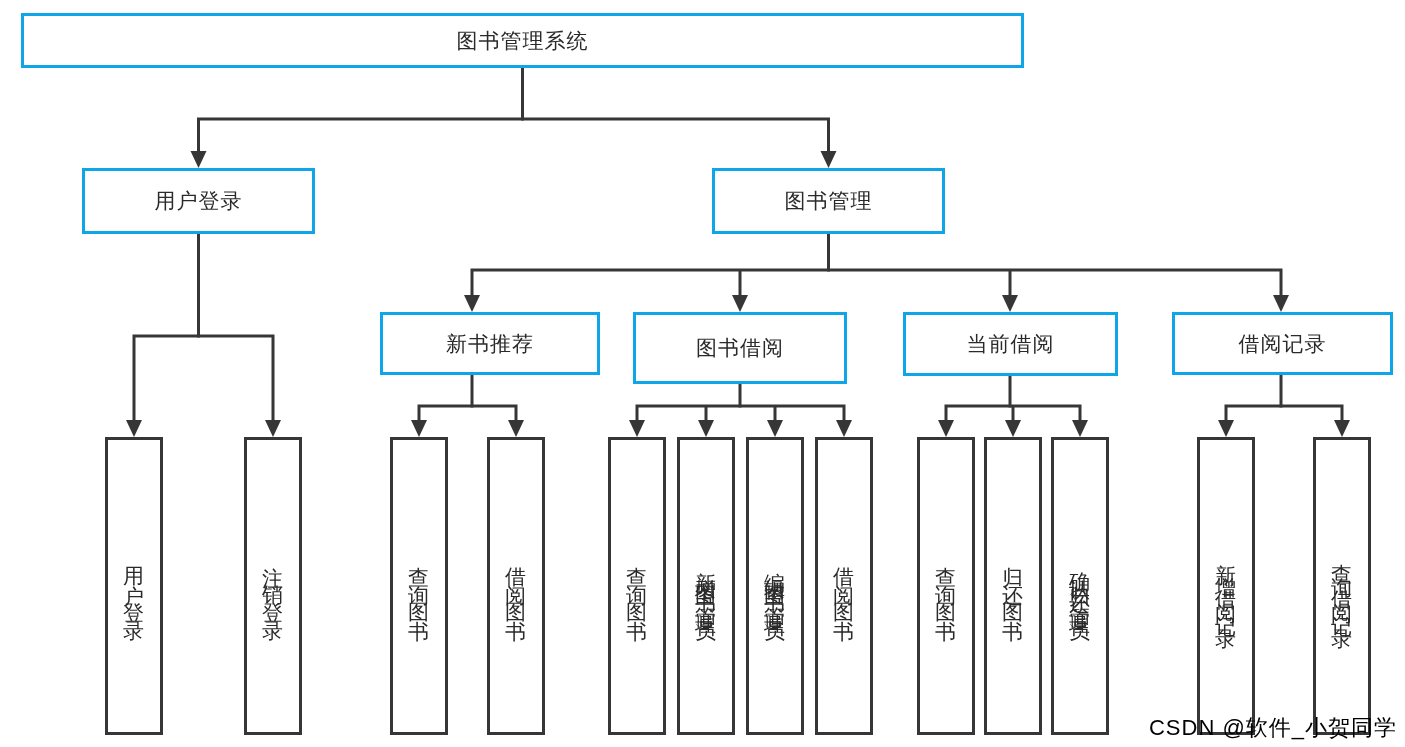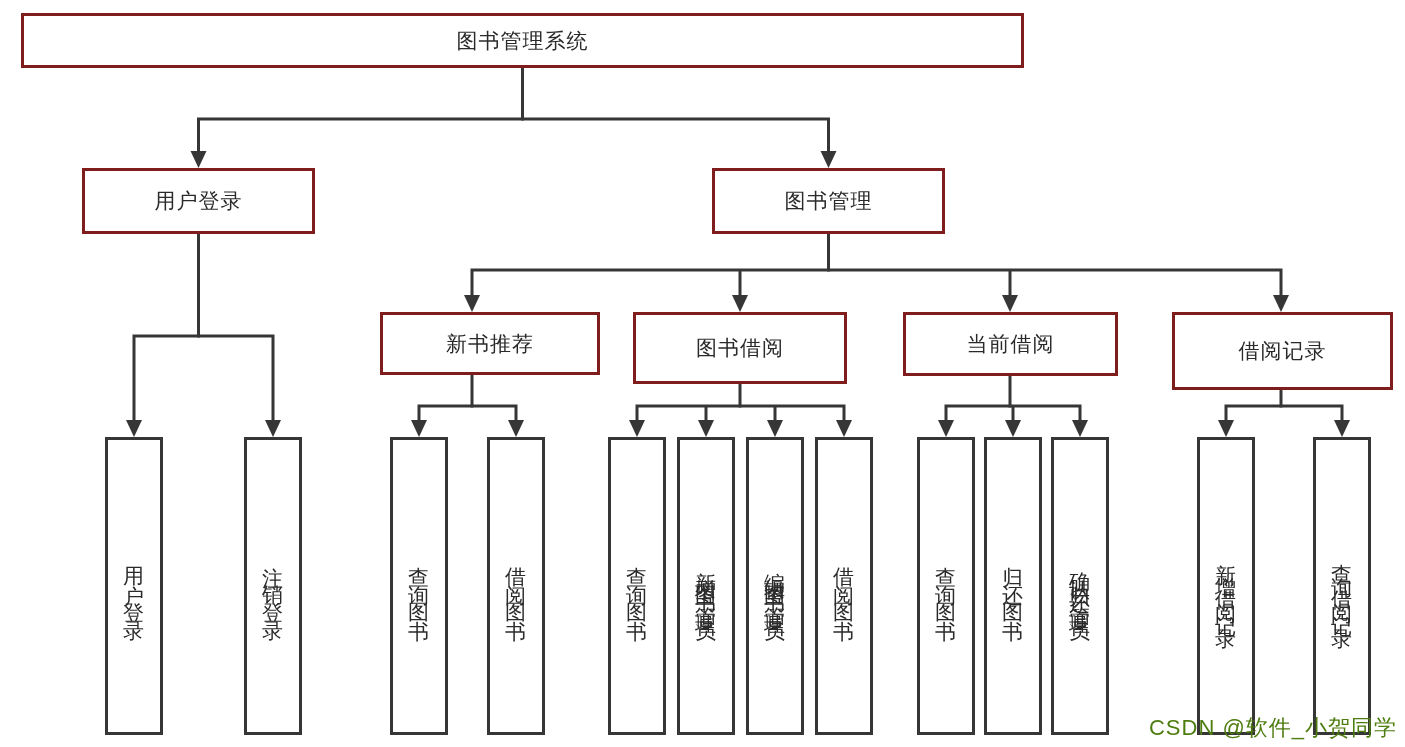--- a/index.html
+++ b/index.html
@@ -12,21 +12,21 @@
     width:1405px;height:747px;
     background:#ffffff;
     overflow:hidden;
   }
   .wires{
     position:absolute;left:0;top:0;width:1405px;height:747px;
   }
   .box{
     position:absolute;
     box-sizing:border-box;
-    border:3px solid #7f1d1d;
+    border:3px solid #0ea5e9;
     background:#ffffff;
     display:flex;align-items:center;justify-content:center;
     color:#2a2a2a;
     font-size:21px;
     letter-spacing:1px;
     z-index:2;
   }
   .leaf{
     position:absolute;
     box-sizing:border-box;
@@ -45,21 +45,21 @@
     white-space:nowrap;
     line-height:1;
   }
   .sp4{letter-spacing:18px;}
   .sp6{letter-spacing:13px;}
   .sp9{letter-spacing:7px;}
   .watermark{
     position:absolute;
     right:8px;bottom:4px;
     font-size:22px;
-    color:#4d7c0f;
+    color:#000000;
     letter-spacing:1px;
     z-index:5;
     white-space:nowrap;
   }
 </style>
 </head>
 <body>
 
 <div class="canvas">
 
@@ -128,21 +128,21 @@
 
   <div class="box" style="left:380px;top:312px;width:220px;height:63px;">
     <span>新书推荐</span>
   </div>
   <div class="box" style="left:633px;top:312px;width:214px;height:72px;">
     <span>图书借阅</span>
   </div>
   <div class="box" style="left:903px;top:312px;width:215px;height:64px;">
     <span>当前借阅</span>
   </div>
-  <div class="box" style="left:1172px;top:312px;width:221px;height:78px;">
+  <div class="box" style="left:1172px;top:312px;width:221px;height:63px;">
     <span>借阅记录</span>
   </div>
 
   <div class="leaf" style="left:105px;">
     <span class="vtext sp4">用户登录</span>
   </div>
   <div class="leaf" style="left:244px;">
     <span class="vtext sp4">注销登录</span>
   </div>
 

